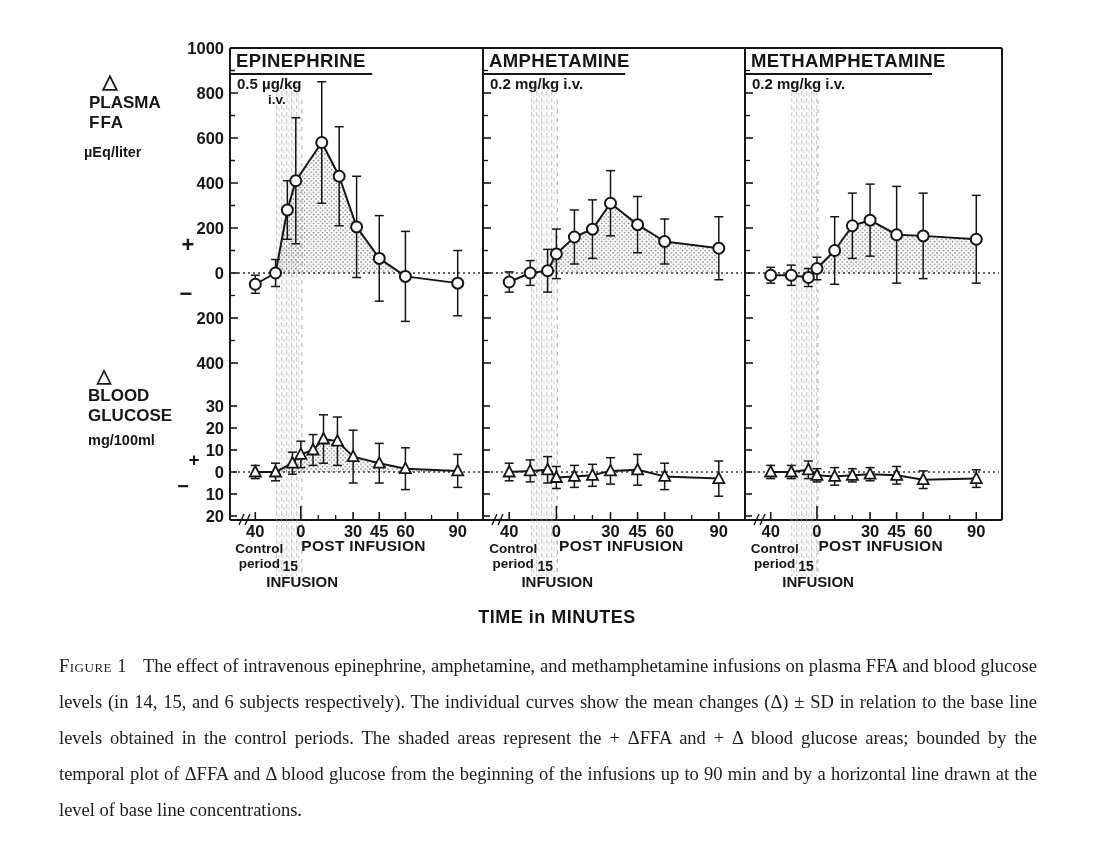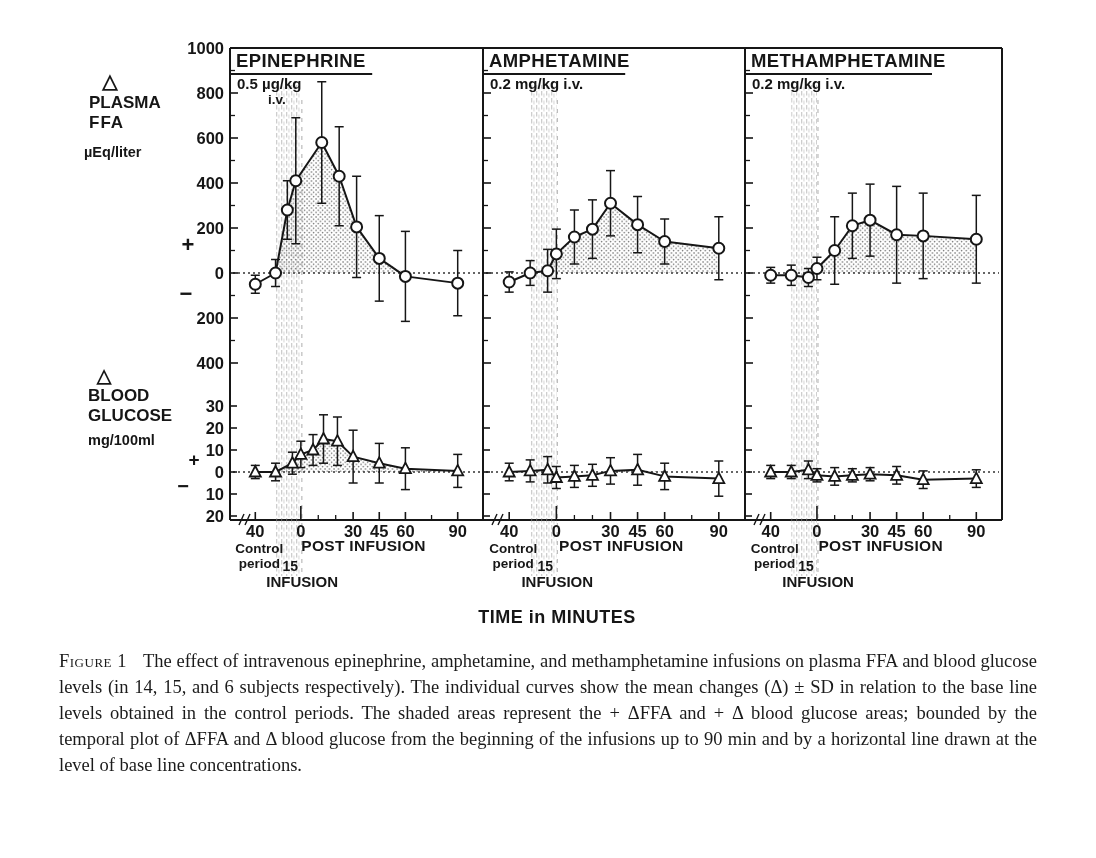--- a/index.html
+++ b/index.html
@@ -1,21 +1,21 @@
 <!DOCTYPE html>
 <html><head>
 <meta charset="utf-8">
 <style>
   html,body{margin:0;padding:0;background:#ffffff;}
   .page{position:relative;width:1096px;height:858px;background:#fff;overflow:hidden;
-        font-family:"Liberation Sans",sans-serif;}
+        font-family:"Liberation Sans",sans-serif;border-radius:12px;}
   .figure-area{position:absolute;left:0;top:0;width:1096px;height:642px;}
   svg text{user-select:none;}
   .caption{position:absolute;left:59px;top:648px;width:978px;
-           font-family:"Liberation Serif",serif;font-size:18.5px;line-height:26px;
+           font-family:"Liberation Serif",serif;font-size:18.5px;line-height:36px;
            color:#1b1b1b;text-align:justify;}
   .figlabel{font-variant:small-caps;letter-spacing:0.5px;margin-right:16px;}
 </style>
 </head>
 <body>
 
 <div class="page">
   <div class="figure-area">
     <svg id="fig-svg" width="1096" height="642" viewBox="0 0 1096 642">
         <defs>

